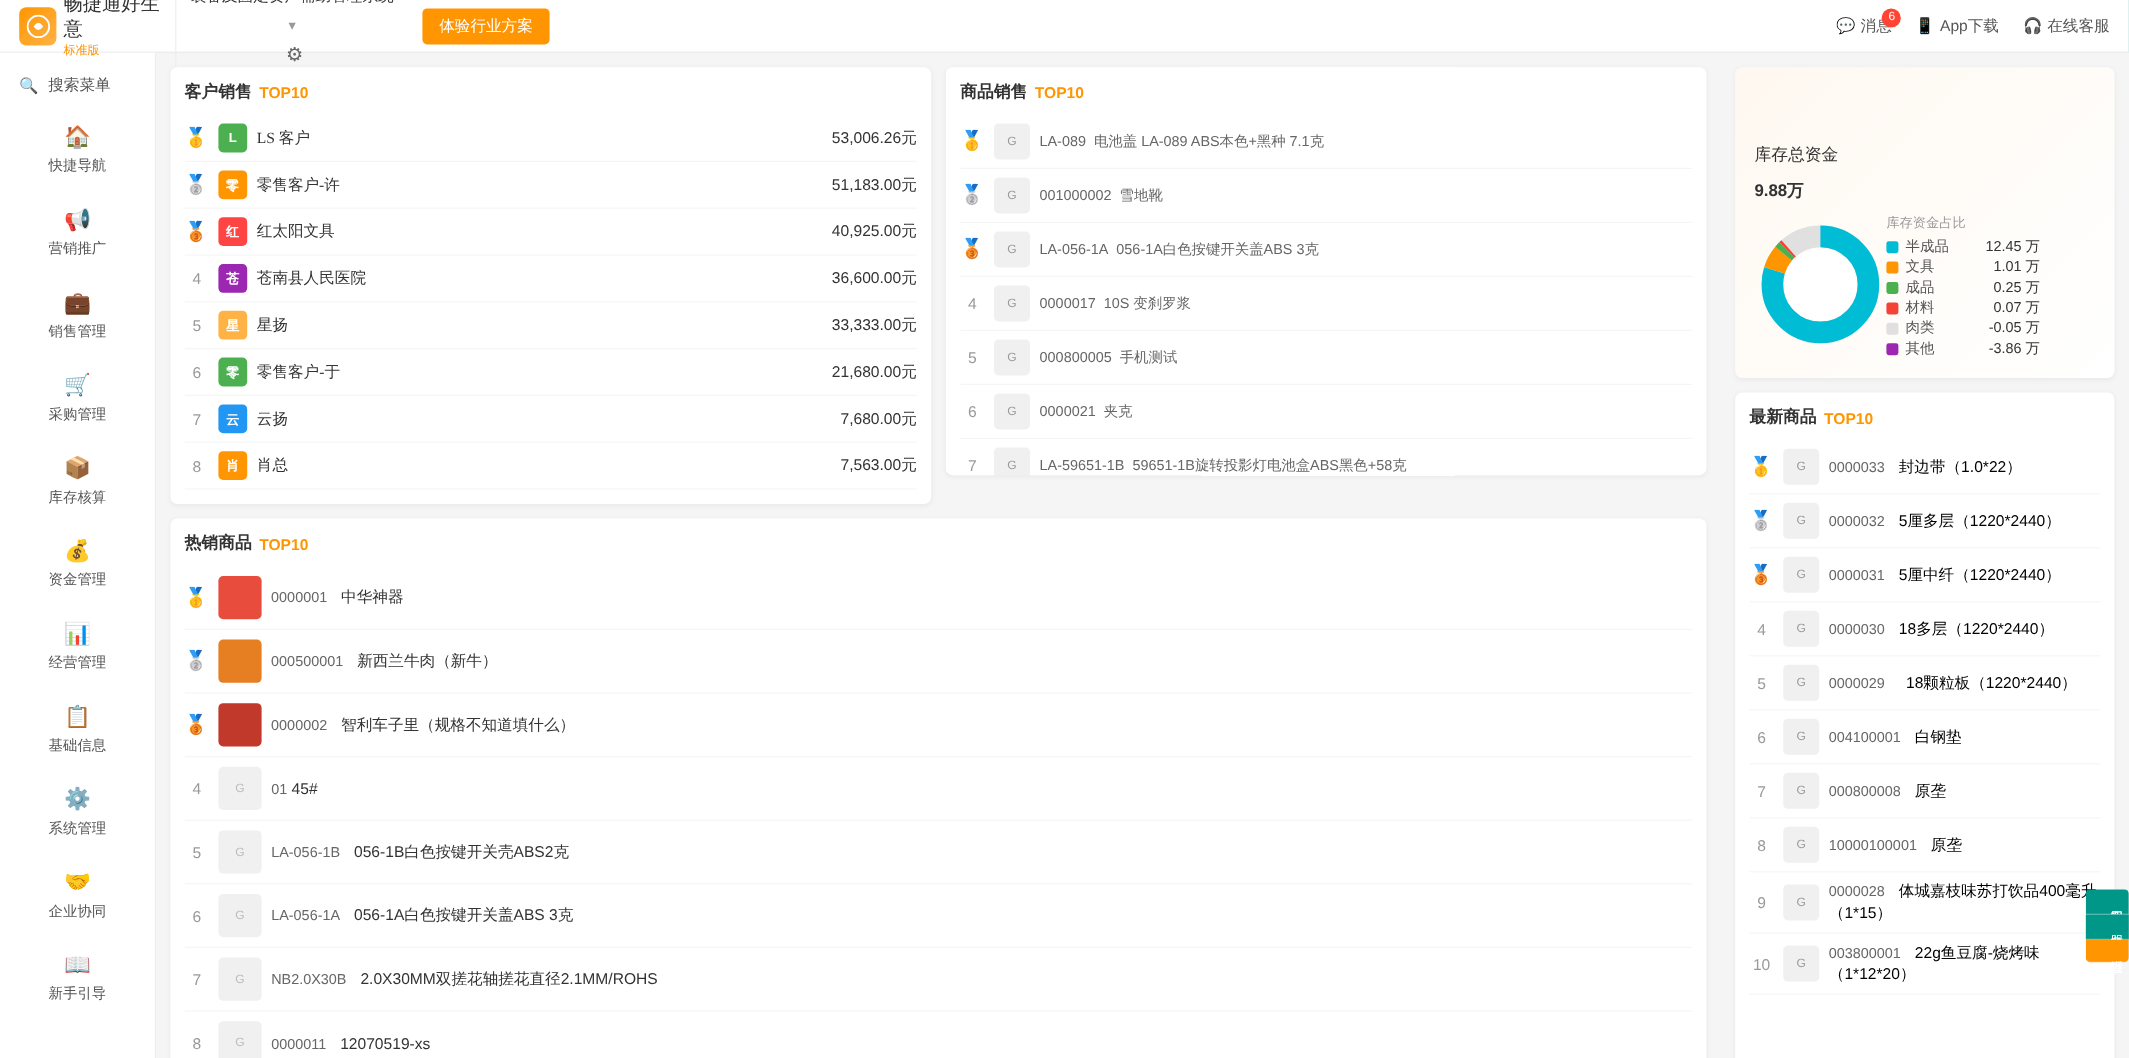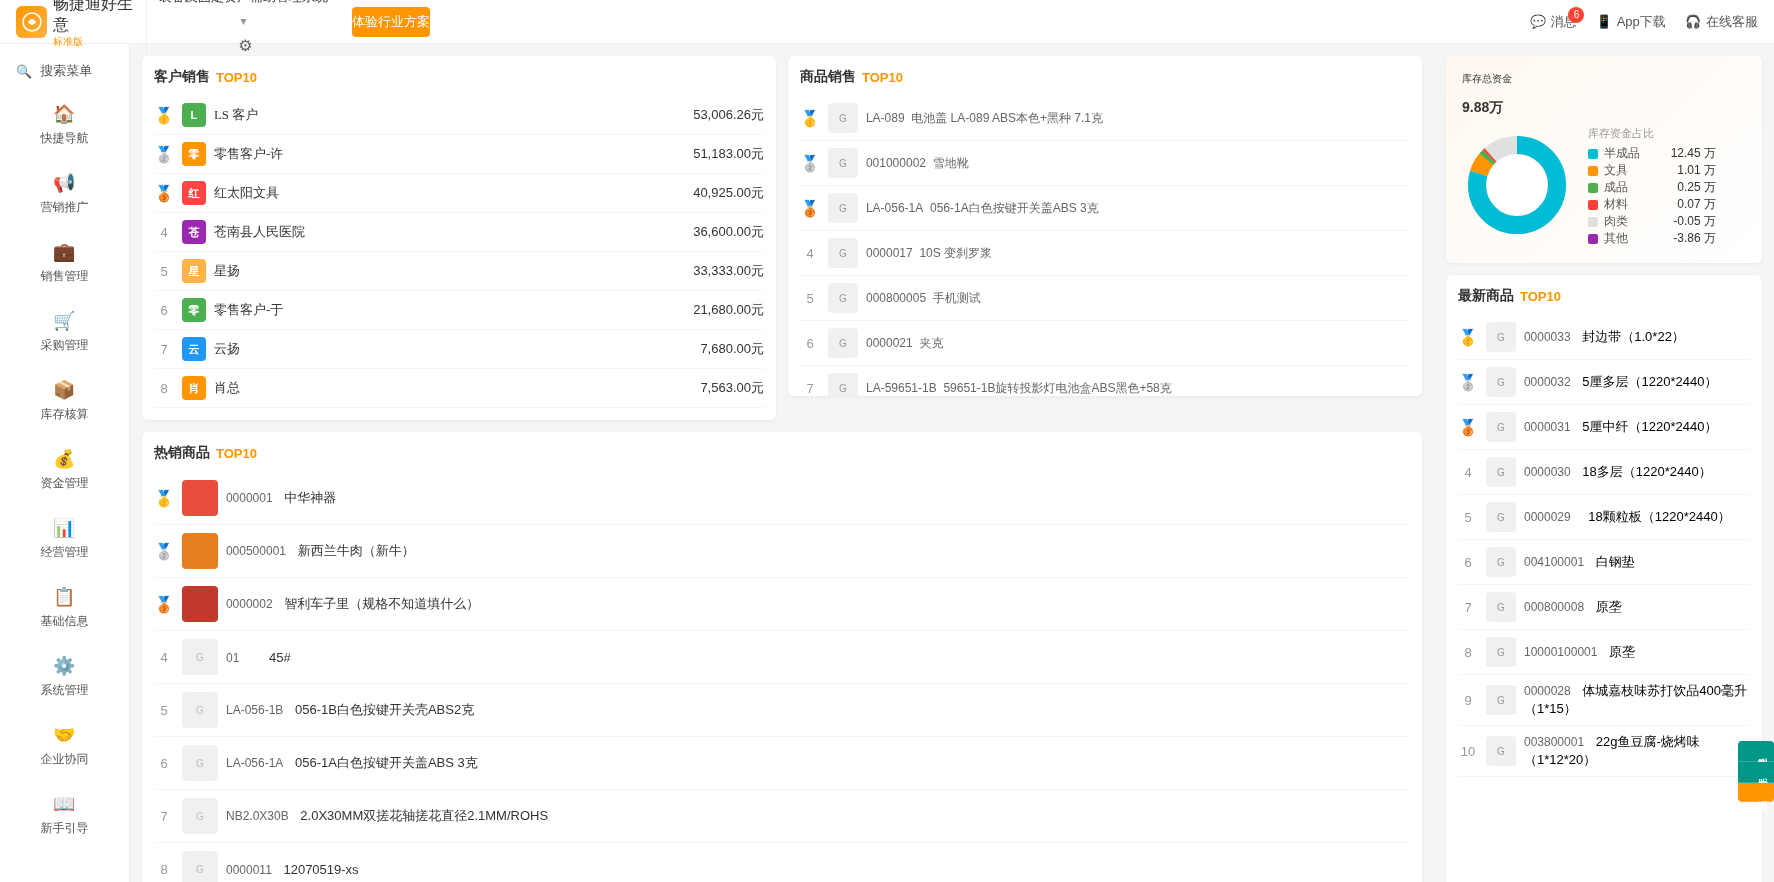--- a/index.html
+++ b/index.html
@@ -39,21 +39,21 @@
       flex-direction: column;
     }
     .system-name { font-size: 13px; color: #333; }
     .chevron-down { color: #999; font-size: 12px; }
     .gear-btn { background: none; border: none; cursor: pointer; color: #666; font-size: 16px; margin-left: 4px; }
     .trial-btn {
       background: #ff9500;
       color: #fff;
       border: none;
       border-radius: 4px;
-      padding: 6px 0;
+      padding: 6px 14px;
       font-size: 13px;
       cursor: pointer;
       margin-left: 12px;
     }
     .top-right {
       margin-left: auto;
       display: flex;
       align-items: center;
       gap: 20px;
     }
@@ -255,30 +255,29 @@
       background: #f5f5f5;
     }
 
     
     .stock-card {
       background: #fff;
       border-radius: 6px;
       padding: 16px;
       box-shadow: 0 1px 4px rgba(0,0,0,0.05);
     }
-    .stock-title { font-size: 10px; color: #333; margin-bottom: 4px; }
+    .stock-title { font-size: 14px; color: #333; margin-bottom: 4px; margin-top: 48px; }
     .stock-amount { font-size: 24px; color: #333; font-weight: bold; }
     .stock-amount span { font-size: 14px; }
     .stock-bg { background: linear-gradient(135deg, #fff8f0, #fff); }
 
     
     .donut-area {
       display: flex;
       align-items: center;
-      gap: 16px;
       margin-top: 8px;
     }
     .donut-svg { flex-shrink: 0; }
     .legend-item {
       display: flex; align-items: center; gap: 6px;
       font-size: 12px; color: #555;
     }
     .legend-dot {
       width: 10px; height: 10px; border-radius: 2px;
       flex-shrink: 0;
@@ -578,21 +577,21 @@
     <div class="product-info">
       <span class="product-code">0000002</span>
       <span style="margin-left:8px;" class="product-name">智利车子里（规格不知道填什么）</span>
     </div>
   </div>
             <div class="hot-item">
     <span class="rank-num">4</span>
     <div class="hot-img-placeholder">G</div>
     <div class="product-info">
       <span class="product-code">01</span>
-      <span style="margin-left:26px;" class="product-name">45#</span>
+      <span style="margin-left:0;" class="product-name">45#</span>
     </div>
   </div>
             <div class="hot-item">
     <span class="rank-num">5</span>
     <div class="hot-img-placeholder">G</div>
     <div class="product-info">
       <span class="product-code">LA-056-1B</span>
       <span style="margin-left:8px;" class="product-name">056-1B白色按键开关壳ABS2克</span>
     </div>
   </div>

